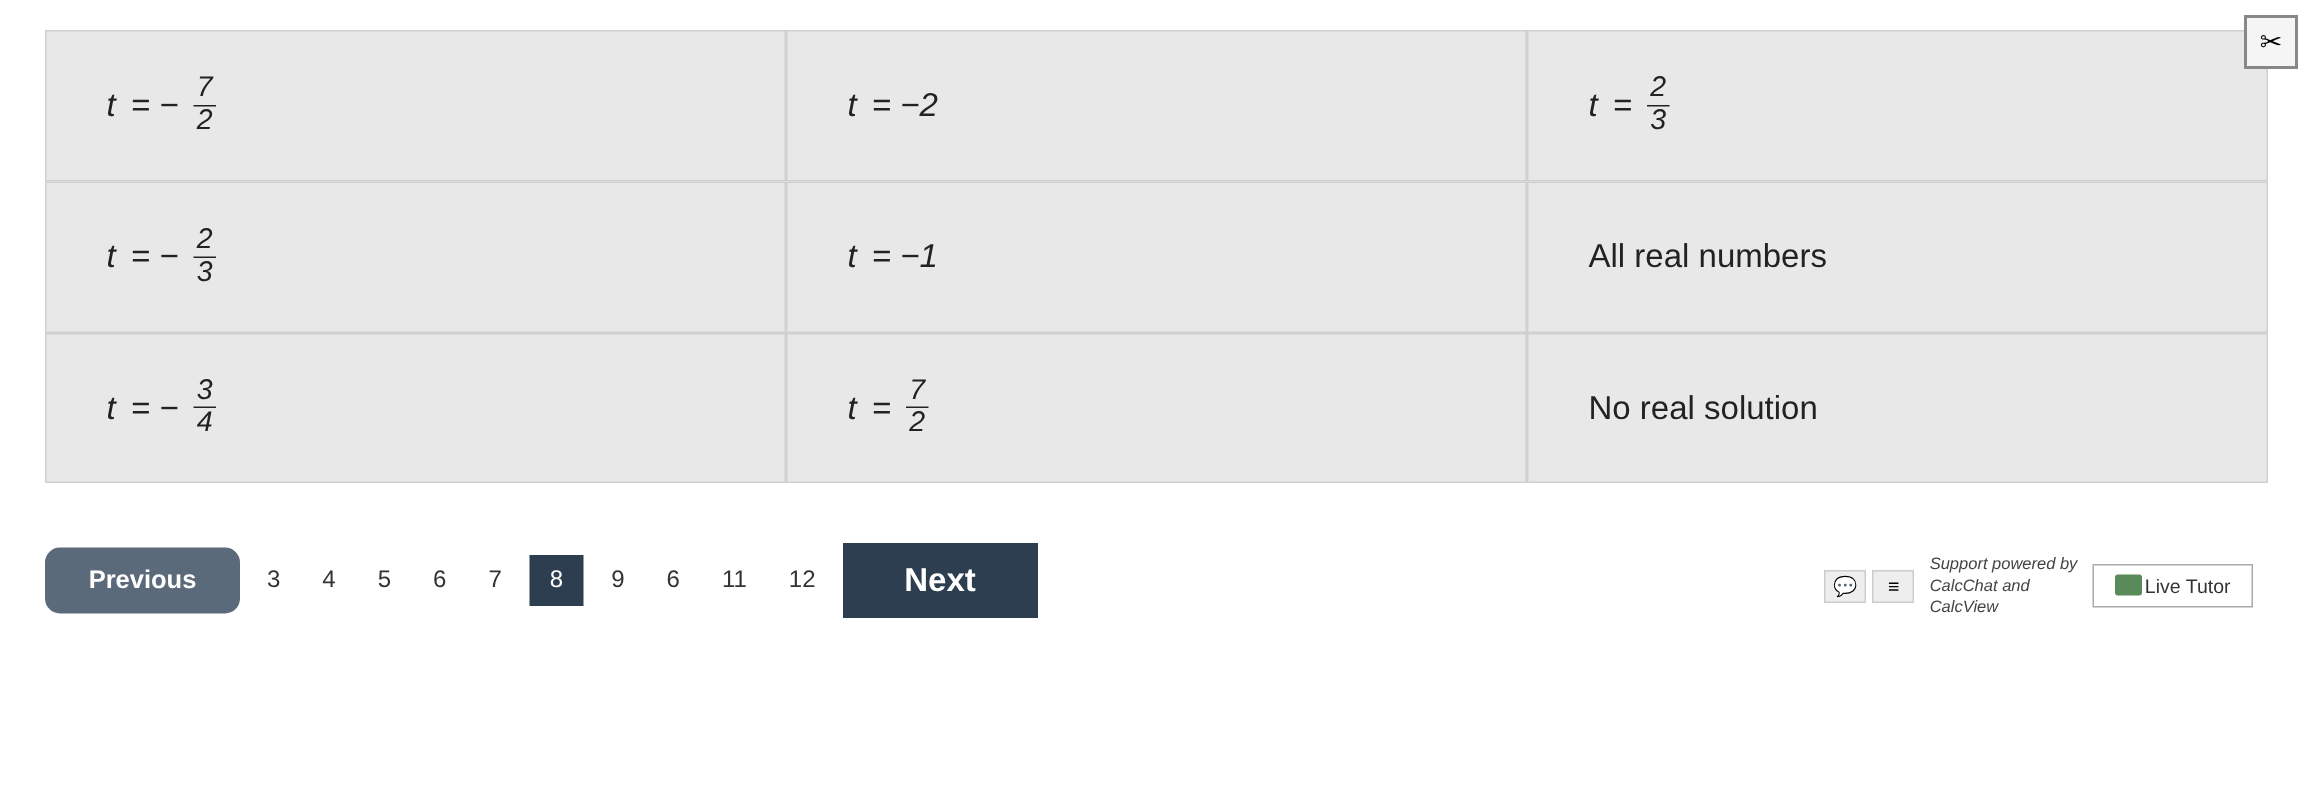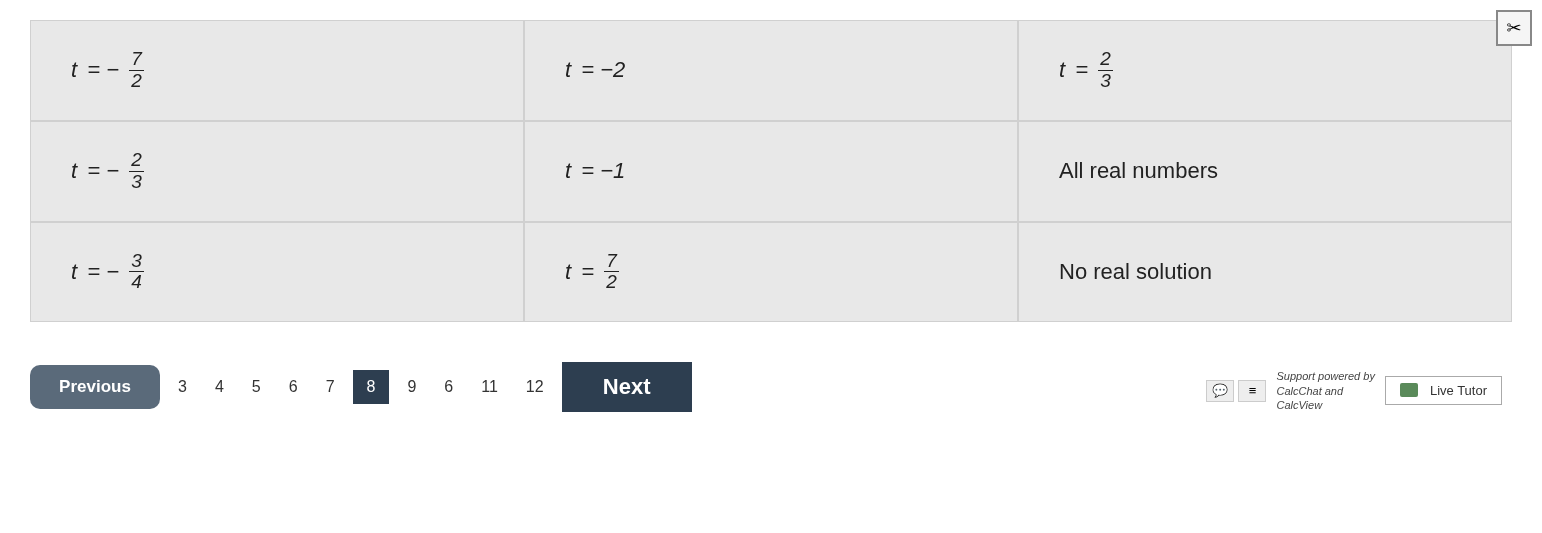--- a/index.html
+++ b/index.html
@@ -154,21 +154,21 @@
 
     .live-tutor-btn {
       background: #fff;
       border: 1px solid #aaa;
       padding: 6px 14px;
       font-size: 13px;
       color: #333;
       cursor: pointer;
       display: flex;
       align-items: flex-start;
-      gap: 12px;
+      gap: 2px;
     }
 
     .live-tutor-icon {
       width: 18px;
       height: 14px;
       background: #5a8a5a;
       display: inline-block;
       border-radius: 2px;
     }
 

